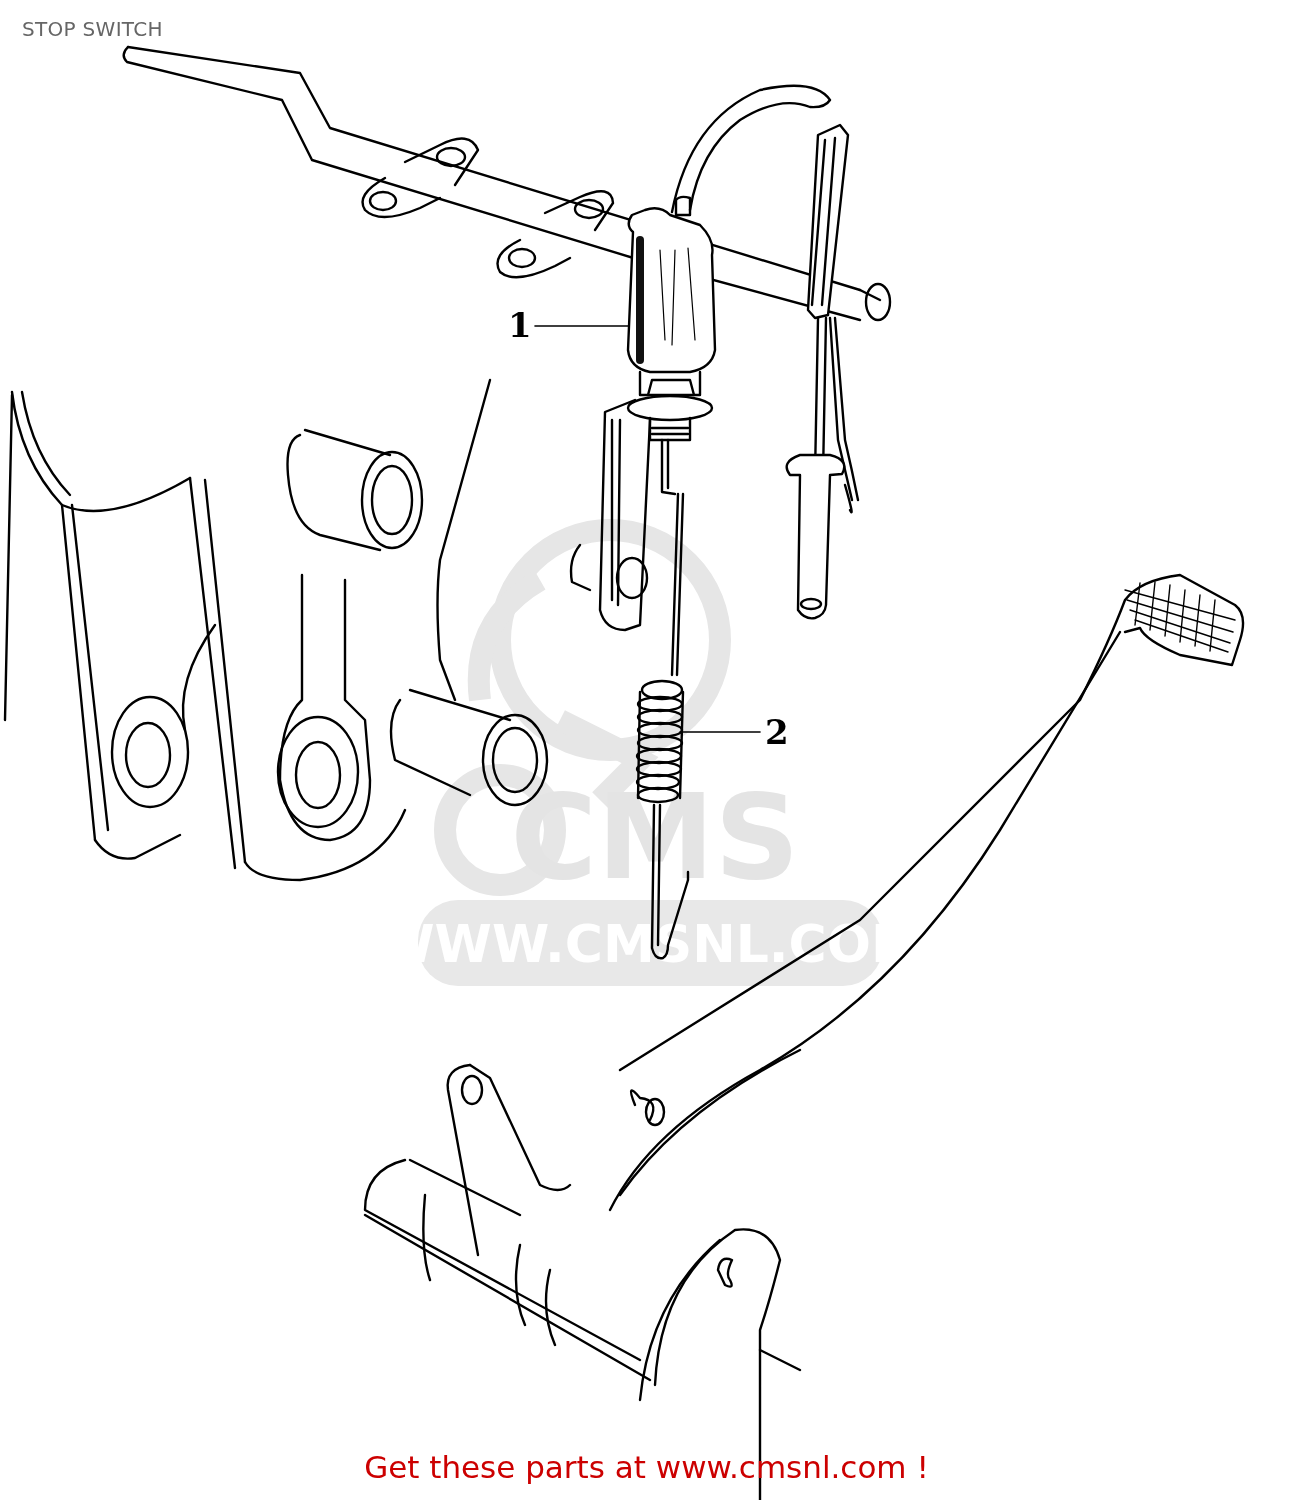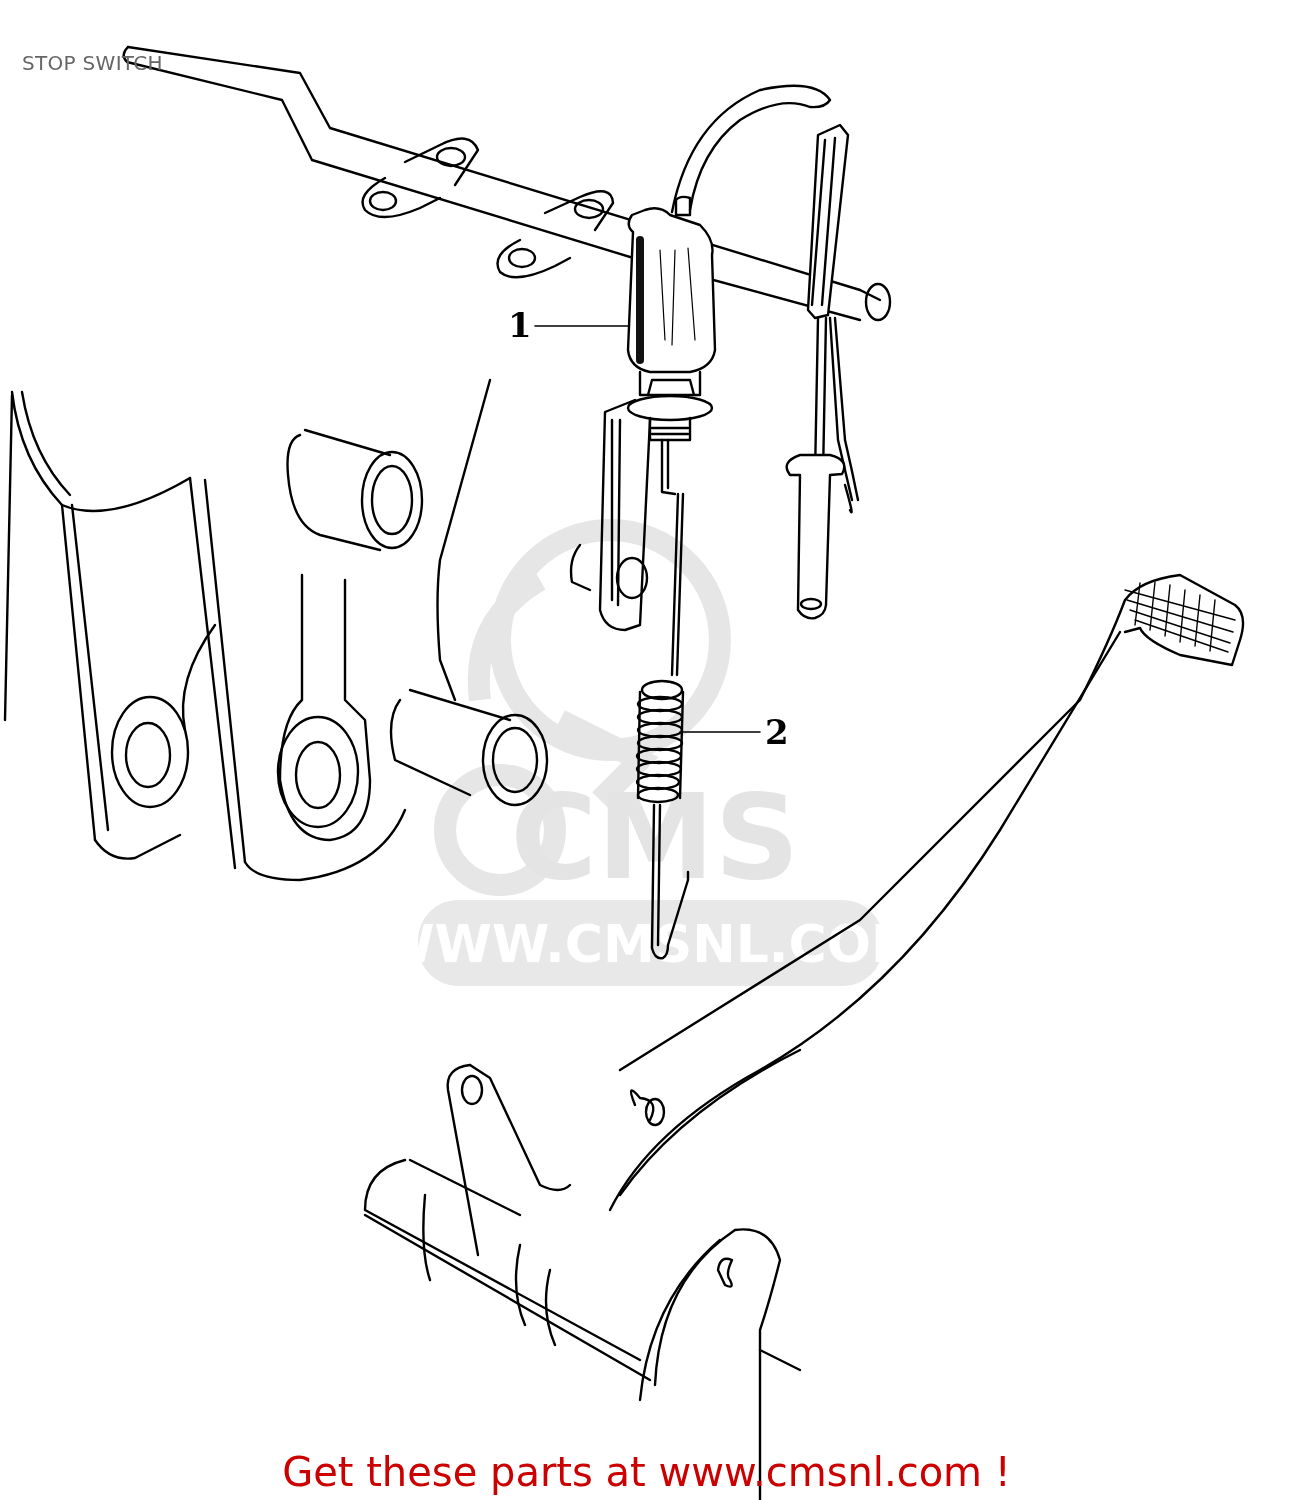--- a/index.html
+++ b/index.html
@@ -1,18 +1,18 @@
 <!DOCTYPE html>
 <html><head>
 <meta charset="utf-8">
 <style>
   html, body { margin: 0; padding: 0; background: #ffffff; }
   body { width: 1291px; height: 1500px; position: relative; overflow: hidden; font-family: "DejaVu Sans", sans-serif; }
-  .title { position: absolute; left: 22px; top: 17px; font-size: 20px; color: #666666; letter-spacing: 0.3px; z-index: 3; margin-top: 34px; }
-  .footer-link { position: absolute; left: 0; width: 1291px; top: 1449px; text-align: center; font-size: 40px; color: #cc0000; z-index: 3; text-decoration: none; }
+  .title { position: absolute; left: 22px; top: 17px; font-size: 20px; color: #666666; letter-spacing: 0.3px; z-index: 3; }
+  .footer-link { position: absolute; left: 0; width: 1291px; top: 1449px; text-align: center; font-size: 31px; color: #cc0000; z-index: 3; text-decoration: none; }
   .footer-link span { position: relative; left: 1px; }
   svg.drawing { position: absolute; left: 0; top: 0; z-index: 2; }
   svg.watermark { position: absolute; left: 0; top: 0; z-index: 1; }
   .callout { position: absolute; font-family: "DejaVu Serif", serif; font-weight: bold; font-size: 34px; color: #000; z-index: 3; }
   .wm-text { font-family: "DejaVu Sans", sans-serif; font-weight: bold; }
 </style>
 </head>
 <body>
 
 <div class="title">STOP SWITCH</div>

